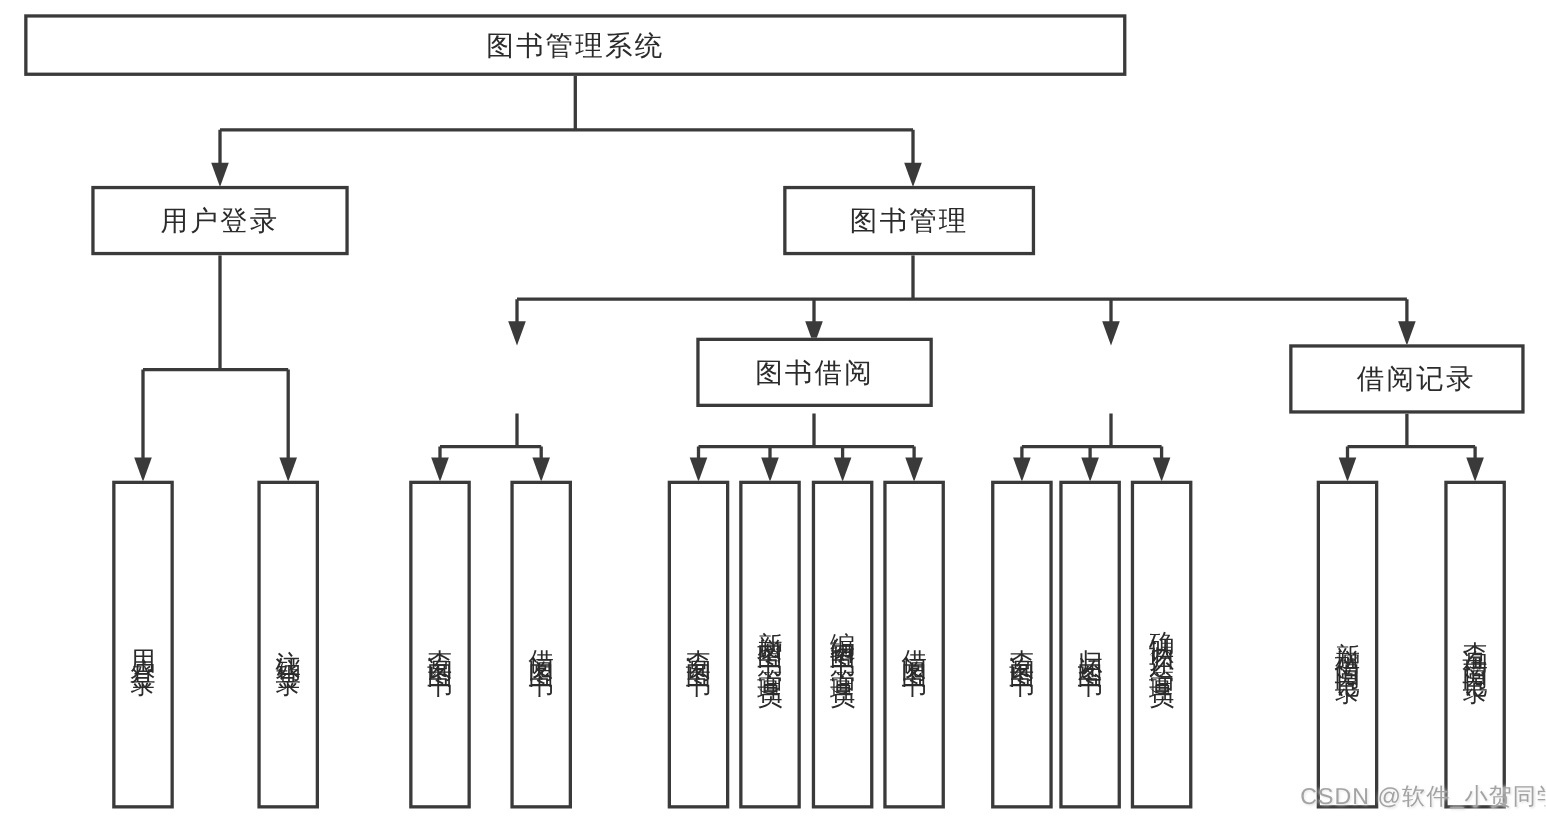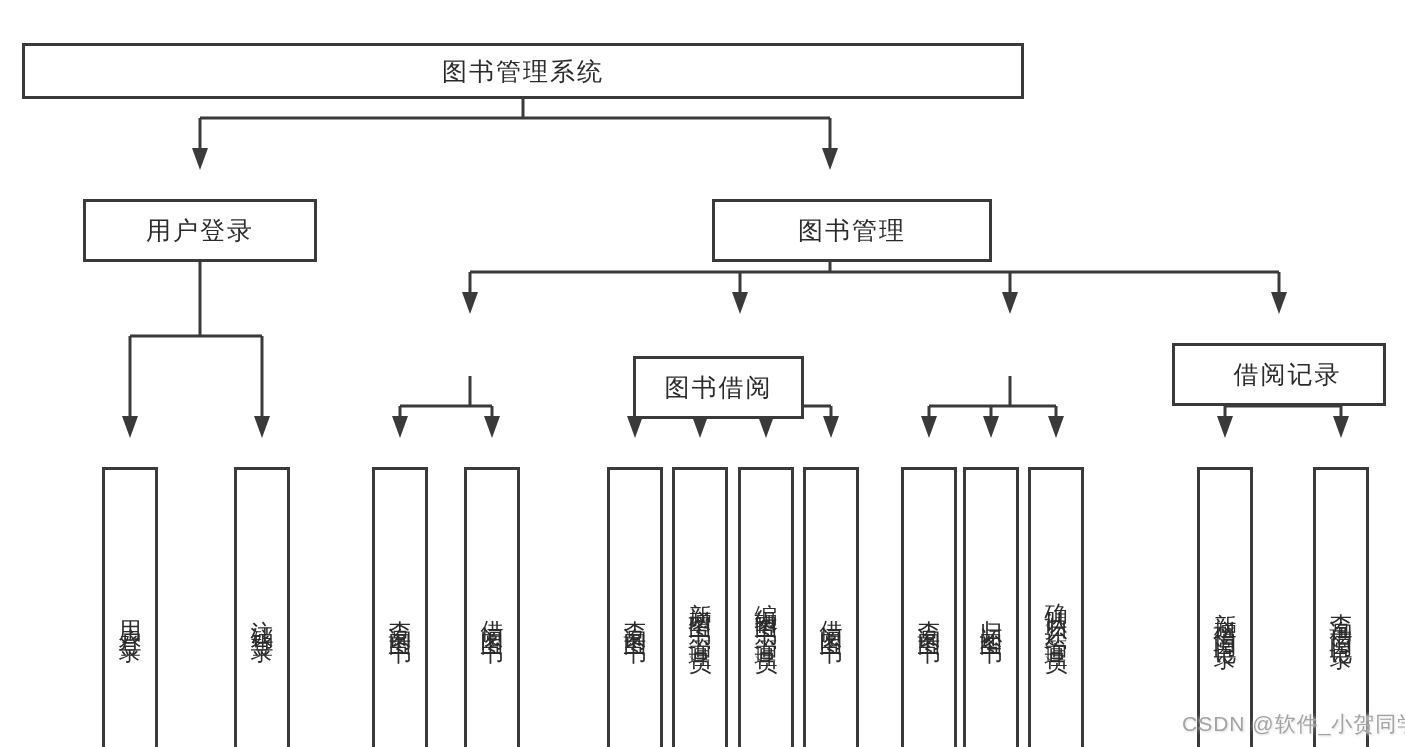--- a/index.html
+++ b/index.html
@@ -7,21 +7,21 @@
     position:relative;width:1405px;height:747px;background:#fff;
     font-family:"Liberation Sans","DejaVu Sans",sans-serif;overflow:hidden;
     color:var(--text,#2b2b2b);
   }
   .wires{position:absolute;left:0;top:0;}
   .wires path{stroke:var(--line,#3a3a3a);stroke-width:3;fill:none;}
   .wires polygon{fill:var(--line,#3a3a3a);stroke:none;}
   .box{
     position:absolute;box-sizing:border-box;background:var(--fill,#ffffff);
     border:3px solid var(--line,#3a3a3a);
-    display:grid;place-items:center;text-align:center;margin-top:30px;
+    display:grid;place-items:center;text-align:center;
   }
   .h{font-size:25px;letter-spacing:2px;white-space:nowrap;}
   .v{writing-mode:vertical-lr;font-size:23px;letter-spacing:7px;line-height:1;}
   .v .lbl{display:block;}
   .watermark{
     position:absolute;left:1182px;top:710px;z-index:5;
     font-size:21px;letter-spacing:1px;white-space:nowrap;
     color:var(--wm,#a3a3a3);
     text-shadow:0 0 3px #fff,0 0 5px rgba(255,255,255,.9),1px 1px 2px rgba(120,120,120,.35);
   }
@@ -70,25 +70,25 @@
     <polygon points="1333,416 1349,416 1341,438"></polygon>
   </svg>
 
   <div class="box h" style="left:22px;top:13px;width:1002px;height:56px;">
     <span class="lbl">图书管理系统</span>
   </div>
 
   <div class="box h" style="left:83px;top:169px;width:234px;height:63px;">
     <span class="lbl">用户登录</span>
   </div>
-  <div class="box h" style="left:712px;top:169px;width:280px;height:63px;">
+  <div class="box h" style="left:712px;top:169px;width:229px;height:63px;">
     <span class="lbl">图书管理</span>
   </div>
 
-  <div class="box h" style="left:633px;top:326px;width:171px;height:63px;">
+  <div class="box h" style="left:633px;top:307px;width:215px;height:63px;">
     <span class="lbl">图书借阅</span>
   </div>
   <div class="box h" style="left:1172px;top:313px;width:214px;height:63px;padding-left:17px;">
     <span class="lbl">借阅记录</span>
   </div>
 
   <div class="box v" style="left:102px;top:437px;width:56px;height:298px;">
     <span class="lbl">用户登录</span>
   </div>
   <div class="box v" style="left:234px;top:437px;width:56px;height:298px;">

